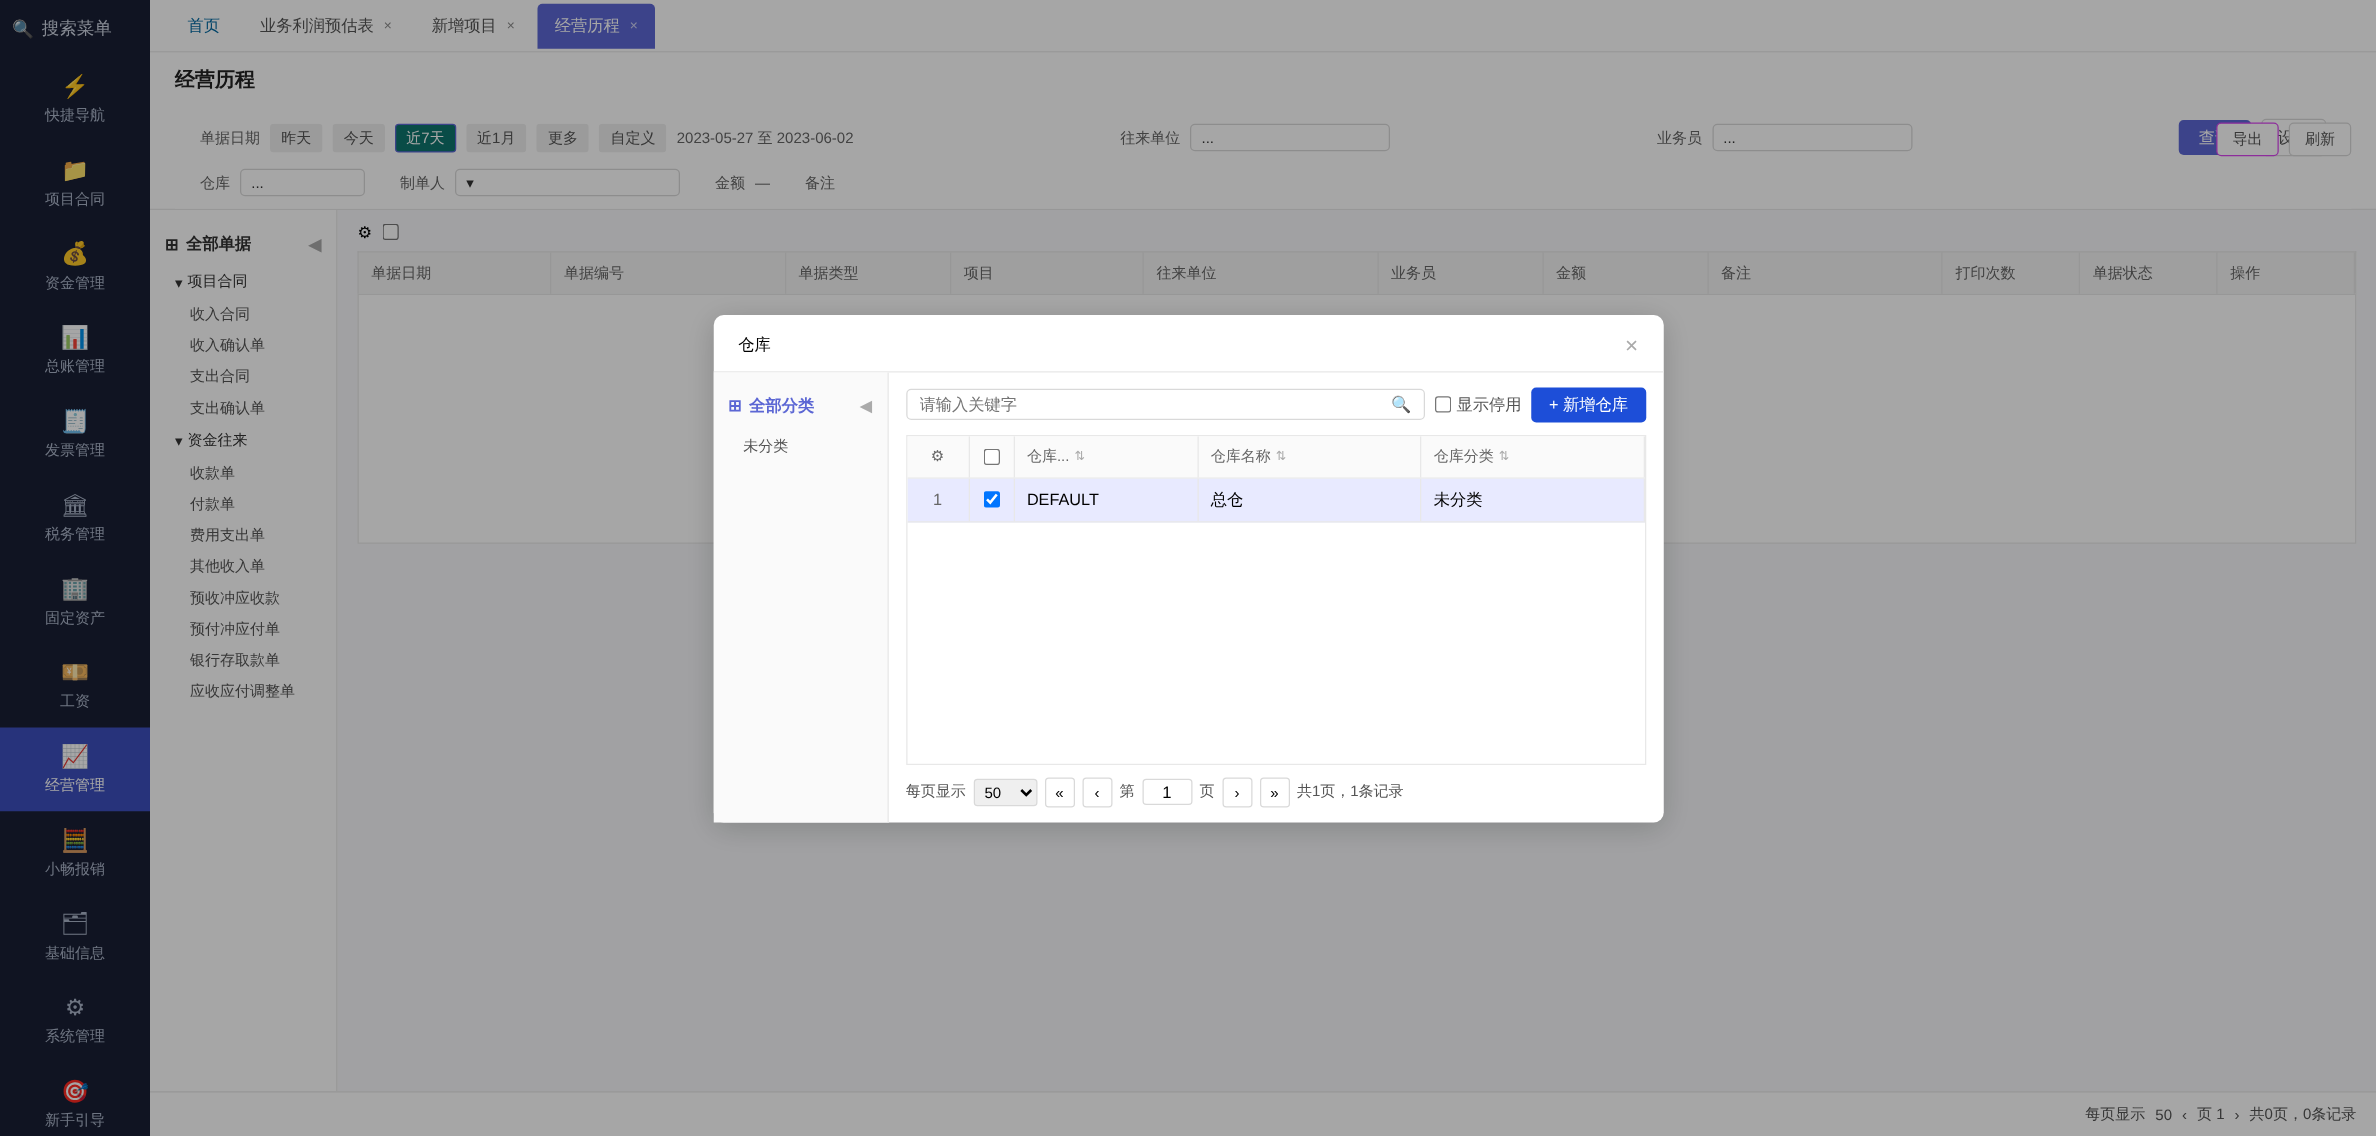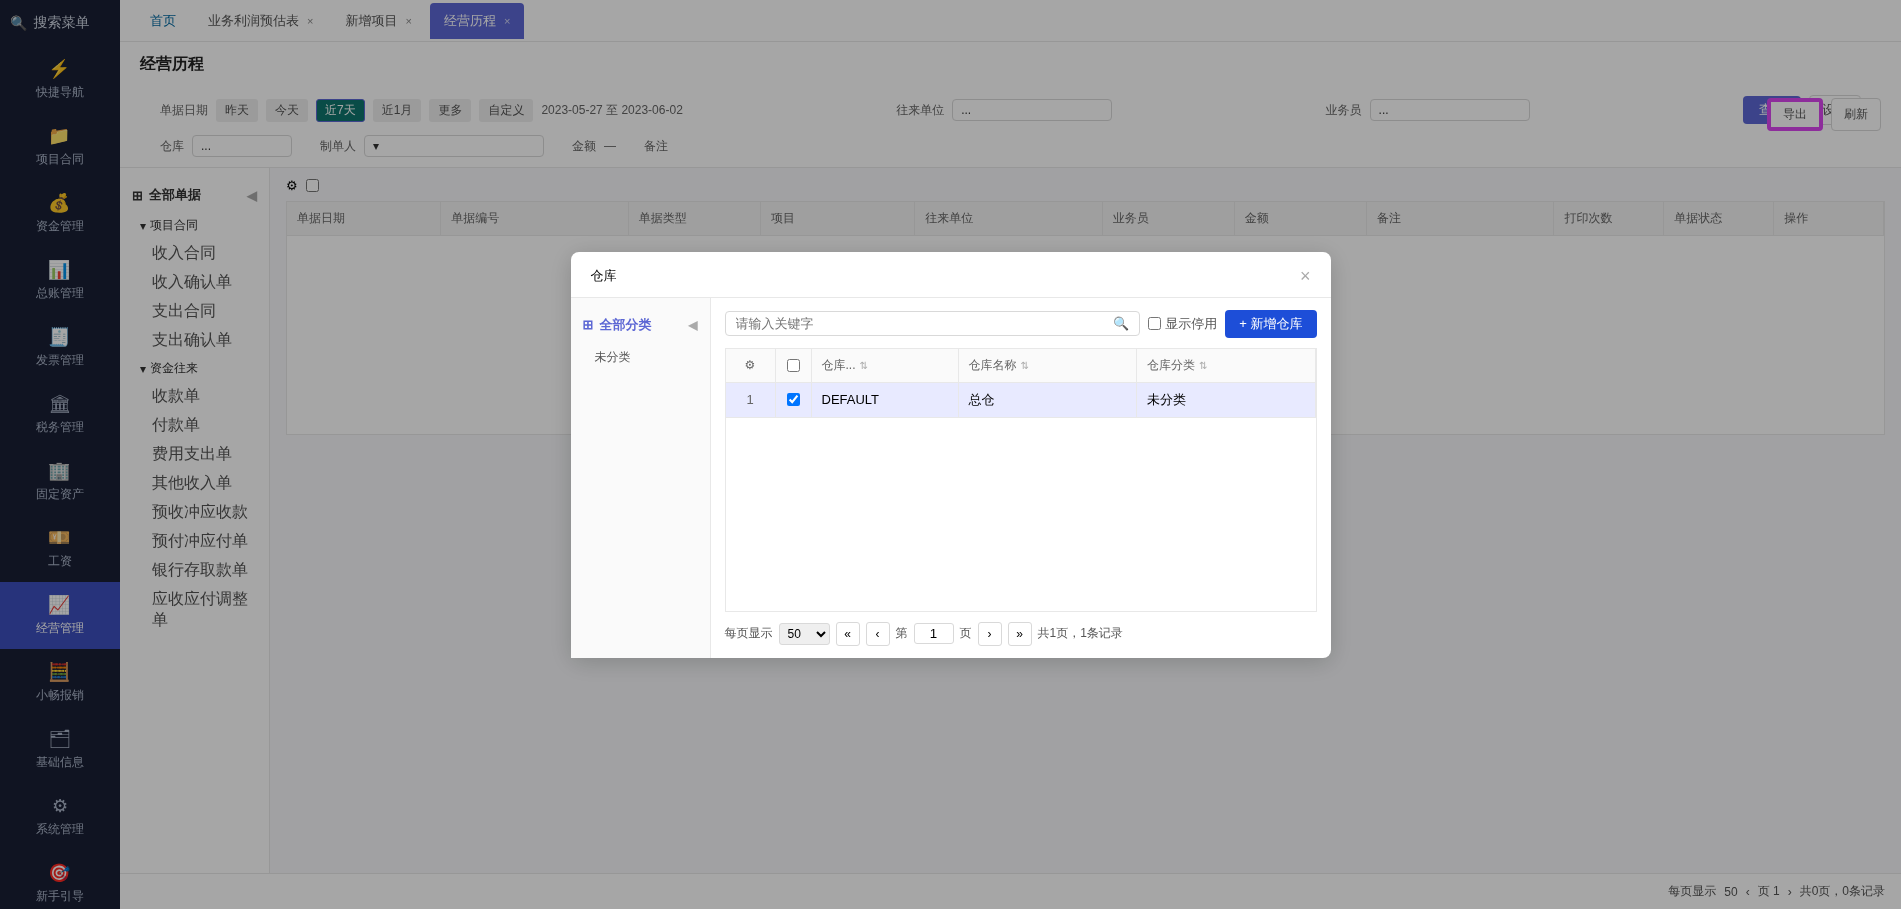--- a/index.html
+++ b/index.html
@@ -40,21 +40,21 @@
     .tab.active { background: #5c67d4; color: #fff; }
     .tab .close { font-size: 11px; margin-left: 2px; opacity: 0.7; }
     .tab-home { color: #0369a1; }
 
     
     .page-header {
       background: #fff; padding: 12px 20px 0 20px; border-bottom: 1px solid #e8e8e8;
     }
     .page-title { font-size: 16px; font-weight: bold; color: #222; margin-bottom: 10px; }
     .page-actions { position: absolute; right: 20px; top: 56px; display: flex; gap: 8px; }
-    .btn-export { border: 4px solid #d946ef; background: #fff; color: #555; padding: 4px 12px; border-radius: 4px; cursor: pointer; font-size: 12px; }
+    .btn-export { border: 1px solid #d946ef; background: #fff; color: #555; padding: 4px 12px; border-radius: 4px; cursor: pointer; font-size: 12px; }
     .btn-refresh { border: 1px solid #d9d9d9; background: #fff; color: #555; padding: 4px 12px; border-radius: 4px; cursor: pointer; font-size: 12px; }
 
     
     .filter-area {
       background: #fff; padding: 10px 20px; display: flex; flex-wrap: wrap; gap: 10px; align-items: center;
     }
     .filter-row { display: flex; align-items: center; gap: 8px; flex-wrap: wrap; width: 100%; }
     .filter-label { color: #666; font-size: 12px; white-space: nowrap; }
     .filter-date-btn {
       padding: 2px 8px; border-radius: 3px; font-size: 12px; cursor: pointer; border: 1px solid transparent; color: #555;
@@ -77,21 +77,21 @@
     .sub-sidebar-header {
       display: flex; align-items: center; gap: 6px; padding: 8px 12px; color: #333; font-weight: bold; font-size: 13px;
       cursor: pointer;
     }
     .sub-sidebar-header .collapse-btn { margin-left: auto; color: #aaa; }
     .sub-group { padding-left: 8px; }
     .sub-group-header {
       display: flex; align-items: center; gap: 4px; padding: 5px 12px; color: #333; font-size: 12px; cursor: pointer;
     }
     .sub-item {
-      padding: 4px 12px 4px 24px; color: #555; font-size: 16px; cursor: pointer;
+      padding: 4px 12px 4px 24px; color: #555; font-size: 12px; cursor: pointer;
     }
 
     
     .table-area { flex: 1; padding: 10px 16px; overflow: auto; background: #f7f8fa; }
     .table-toolbar { display: flex; align-items: center; gap: 8px; margin-bottom: 8px; }
     .table-header { display: flex; background: #f5f5f5; border: 1px solid #e8e8e8; border-bottom: none; font-size: 12px; color: #666; }
     .table-header .th { padding: 8px 10px; border-right: 1px solid #e8e8e8; flex: 1; white-space: nowrap; }
     .table-body { border: 1px solid #e8e8e8; background: #fff; min-height: 200px; }
     .no-data { text-align: center; color: #aaa; padding: 40px; font-size: 13px; }
 

